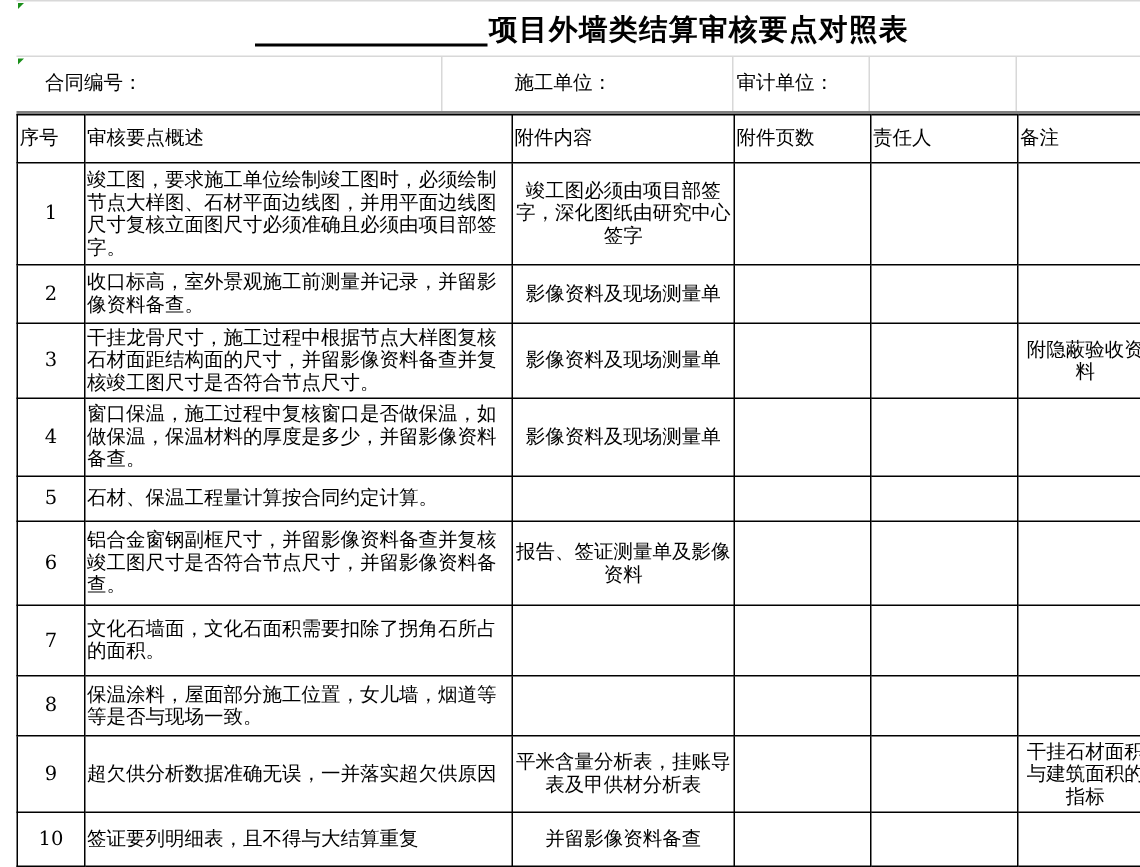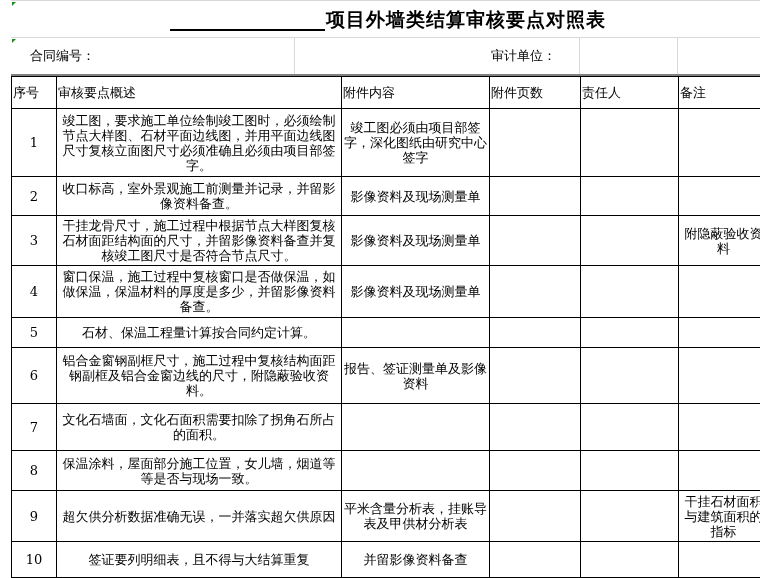--- a/index.html
+++ b/index.html
@@ -14,40 +14,43 @@
   .corner-mark { position: absolute; width: 0; height: 0; border-top: 4px solid #1a8f1a; border-right: 4px solid transparent; }
   .info-row { position: absolute; left: 0; top: 38px; width: 758px; height: 38px;
               border-bottom: 2px solid #808080; box-sizing: border-box; }
   .info-cell { position: absolute; top: 0; height: 36px; font-size: 13px; line-height: 36px;
                border-right: 1px solid #d8d8d8; box-sizing: border-box; white-space: nowrap; }
   table.grid { position: absolute; left: 0; top: 76px; border-collapse: collapse; table-layout: fixed; }
   table.grid td, table.grid th { border: 1px solid #000; padding: 0 1px; font-weight: normal;
                font-size: 13px; line-height: 15px; vertical-align: middle; box-sizing: border-box; overflow: hidden; }
   table.grid th { text-align: left; height: 32px; }
   td.seq { text-align: center; font-family: "DejaVu Serif", "Liberation Serif", serif; font-size: 13px; }
-  td.desc { text-align: center; }
+  td.desc { text-align: left; }
   td.att { text-align: center; }
   td.note { text-align: center; }
   tr.r9 td, tr.r10 td { border-top-color: #808080; }
 </style>
 </head>
 <body>
 
 <div class="sheet">
 
   <div class="title-row">
     <span class="corner-mark" style="left:1px;top:1px;"></span>
     <div class="title-blank"></div>
     <span class="title-text">项目外墙类结算审核要点对照表</span>
   </div>
 
   <div class="info-row">
     <span class="corner-mark" style="left:1px;top:1px;z-index:2;"></span>
     <div class="info-cell" style="left:0;width:284px;padding-left:19px;">
       <span>合同编号：</span>
+    </div>
+    <div class="info-cell" style="left:330px;width:148px;padding-left:2px;">
+      <span>施工单位：</span>
     </div>
     <div class="info-cell" style="left:478px;width:91px;padding-left:2px;">
       <span>审计单位：</span>
     </div>
     <div class="info-cell" style="left:569px;width:98px;">
       <span></span>
     </div>
     <div class="info-cell" style="left:667px;width:91px;">
       <span></span>
     </div>
@@ -108,21 +111,21 @@
       <tr style="height:30px">
         <td class="seq">5</td>
         <td class="desc">石材、保温工程量计算按合同约定计算。</td>
         <td class="att"></td>
         <td></td>
         <td></td>
         <td class="note"></td>
       </tr>
       <tr style="height:56px">
         <td class="seq">6</td>
-        <td class="desc">铝合金窗钢副框尺寸，施工过程中复核结构面距钢副框及铝合金窗边线的尺寸，附隐蔽验收资料。</td>
+        <td class="desc">铝合金窗钢副框尺寸，并留影像资料备查并复核竣工图尺寸是否符合节点尺寸，并留影像资料备查。</td>
         <td class="att">报告、签证测量单及影像资料</td>
         <td></td>
         <td></td>
         <td class="note"></td>
       </tr>
       <tr style="height:47px">
         <td class="seq">7</td>
         <td class="desc">文化石墙面，文化石面积需要扣除了拐角石所占的面积。</td>
         <td class="att"></td>
         <td></td>

